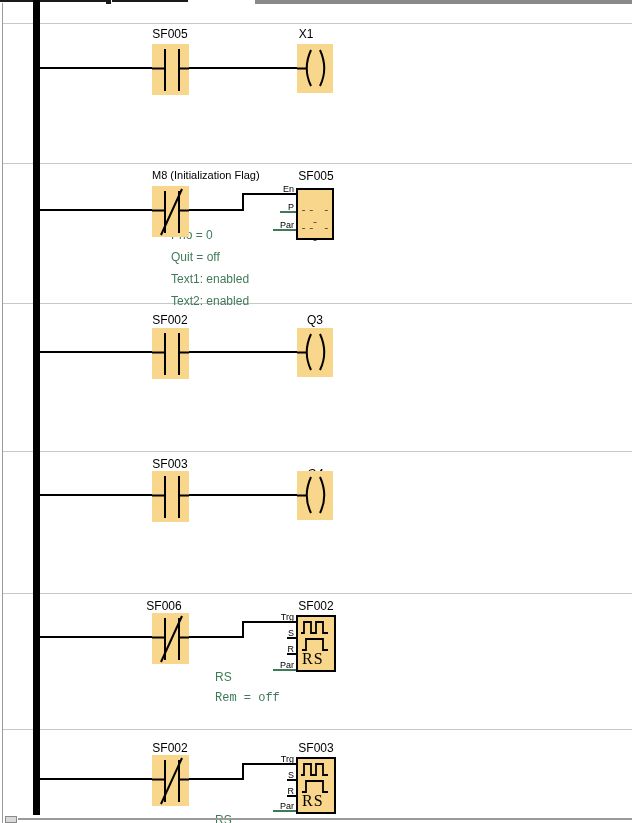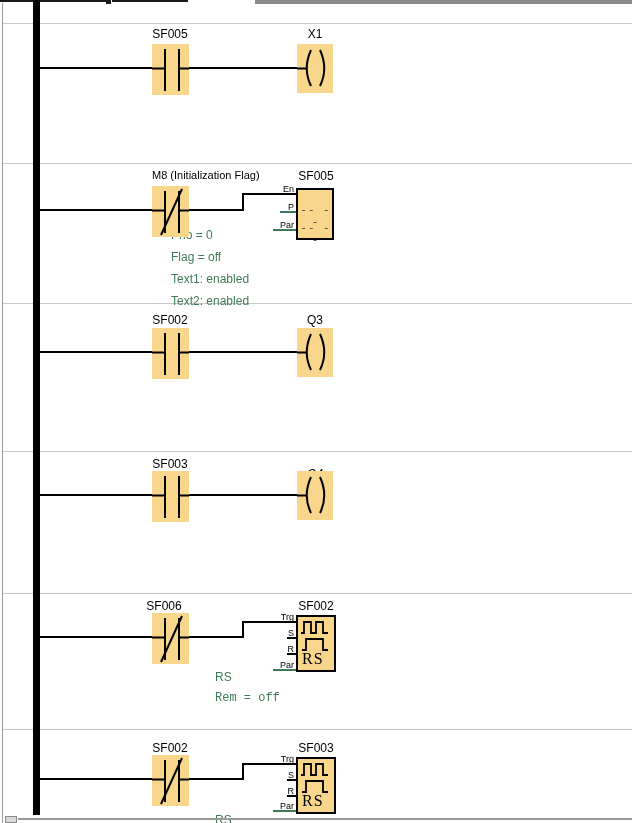--- a/index.html
+++ b/index.html
@@ -40,21 +40,21 @@
   <div class="sep" style="top:163px;"></div>
   <div class="sep" style="top:303px;"></div>
   <div class="sep" style="top:451px;"></div>
   <div class="sep" style="top:593px;"></div>
   <div class="sep" style="top:729px;"></div>
 
   <div class="abs" style="left:33px;top:0;width:7px;height:815px;background:#000;"></div>
 
   <div>
     <div class="clabel" style="left:133px;top:27px;">SF005</div>
-    <div class="clabel" style="left:278px;top:27px;">X1</div>
+    <div class="clabel" style="left:269px;top:27px;">X1</div>
     <div class="wire" style="left:40px;top:67px;width:112px;height:2px;"></div>
     <div class="wire" style="left:189px;top:67px;width:109px;height:2px;"></div>
     <div class="contact-box" style="left:152px;top:44px;">
       <svg class="sym" width="37" height="51">
         <g stroke="#000" stroke-width="2" fill="none">
           <path d="M0,24.5 H13"></path>
             <path d="M13,5 V47"></path>
             <path d="M27,5 V47"></path>
             <path d="M27,24.5 H37"></path>
         </g>
@@ -69,21 +69,21 @@
         </g>
       </svg>
     </div>
   </div>
 
   <div>
     <div class="nlabel" style="left:152px;top:169px;">M8  (Initialization Flag)</div>
     <div class="clabel" style="left:279px;top:169px;">SF005</div>
 
     <div class="comment" style="left:171px;top:228px;">Prio = 0</div>
-    <div class="comment" style="left:171px;top:250px;">Flag = off</div>
+    <div class="comment" style="left:171px;top:250px;">Quit = off</div>
     <div class="comment" style="left:171px;top:272px;">Text1: enabled</div>
     <div class="comment" style="left:171px;top:294px;">Text2: enabled</div>
 
     <div class="wire" style="left:40px;top:209px;width:112px;height:2px;"></div>
     <div class="wire" style="left:189px;top:209px;width:55px;height:2px;"></div>
     <div class="wire" style="left:242px;top:193px;width:2px;height:18px;"></div>
     <div class="wire" style="left:242px;top:193px;width:56px;height:2px;"></div>
 
     <div class="contact-box" style="left:152px;top:186px;">
       <svg class="sym" width="37" height="51">

